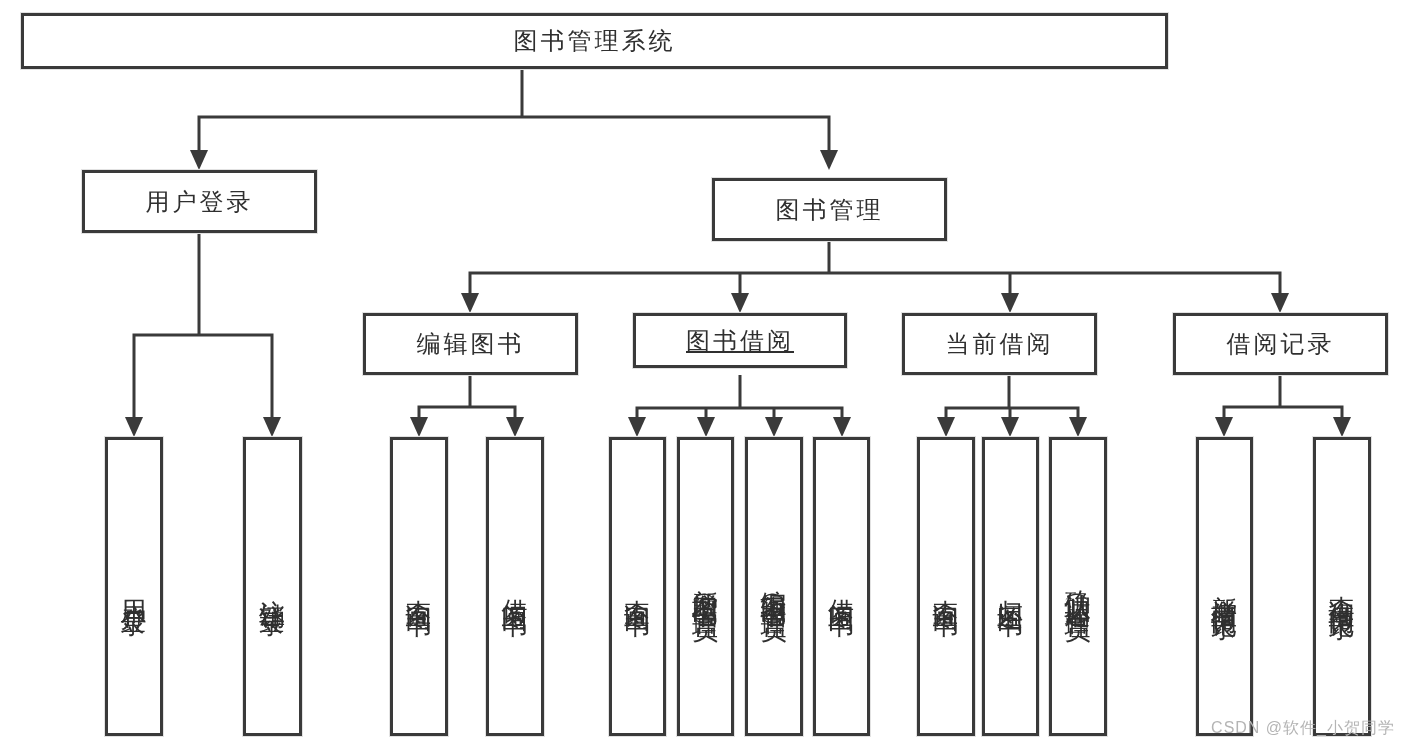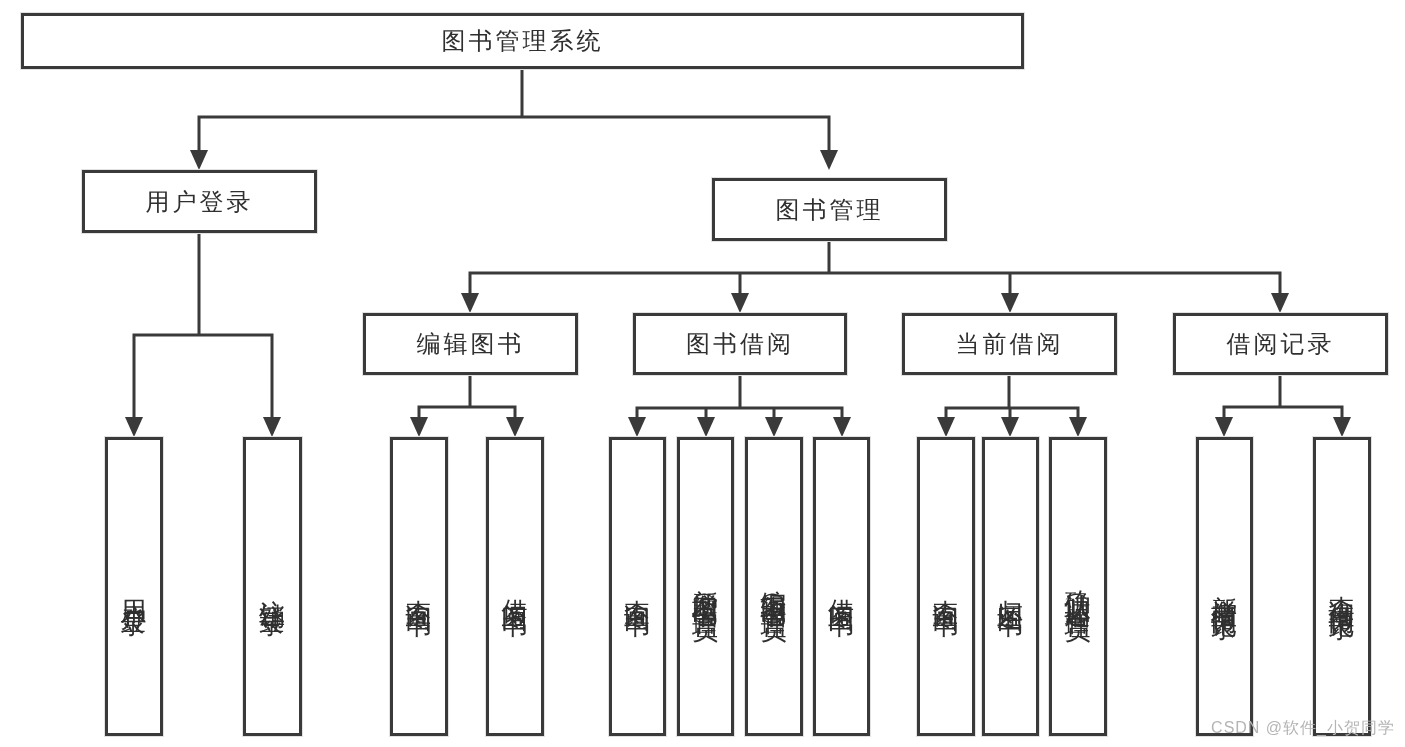--- a/index.html
+++ b/index.html
@@ -61,38 +61,38 @@
       <polygon points="765,417 783,417 774,437"></polygon>
       <polygon points="833,417 851,417 842,437"></polygon>
       <polygon points="937,417 955,417 946,437"></polygon>
       <polygon points="1001,417 1019,417 1010,437"></polygon>
       <polygon points="1069,417 1087,417 1078,437"></polygon>
       <polygon points="1215,417 1233,417 1224,437"></polygon>
       <polygon points="1333,417 1351,417 1342,437"></polygon>
     </g>
   </svg>
 
-  <div class="node" style="left:21px;top:13px;width:1003px;height:56px;">
+  <div class="node" style="left:21px;top:13px;width:1147px;height:56px;">
     <span class="hlabel">图书管理系统</span>
   </div>
 
   <div class="node" style="left:82px;top:170px;width:235px;height:63px;">
     <span class="hlabel">用户登录</span>
   </div>
   <div class="node" style="left:712px;top:170px;width:235px;height:63px;margin-top:8px;">
     <span class="hlabel">图书管理</span>
   </div>
 
   <div class="node" style="left:363px;top:313px;width:215px;height:62px;">
     <span class="hlabel">编辑图书</span>
   </div>
-  <div class="node" style="left:633px;top:313px;width:214px;height:62px;">
+  <div class="node" style="left:633px;top:313px;width:214px;height:55px;text-decoration:underline;">
     <span class="hlabel">图书借阅</span>
   </div>
-  <div class="node" style="left:902px;top:313px;width:215px;height:62px;text-align:right;">
+  <div class="node" style="left:902px;top:313px;width:195px;height:62px;text-align:right;">
     <span class="hlabel">当前借阅</span>
   </div>
   <div class="node" style="left:1173px;top:313px;width:215px;height:62px;">
     <span class="hlabel">借阅记录</span>
   </div>
 
   <div class="node" style="left:105px;top:437px;width:58px;height:299px;">
     <span class="vlabel">用户登录</span>
   </div>
   <div class="node" style="left:243px;top:437px;width:59px;height:299px;">

